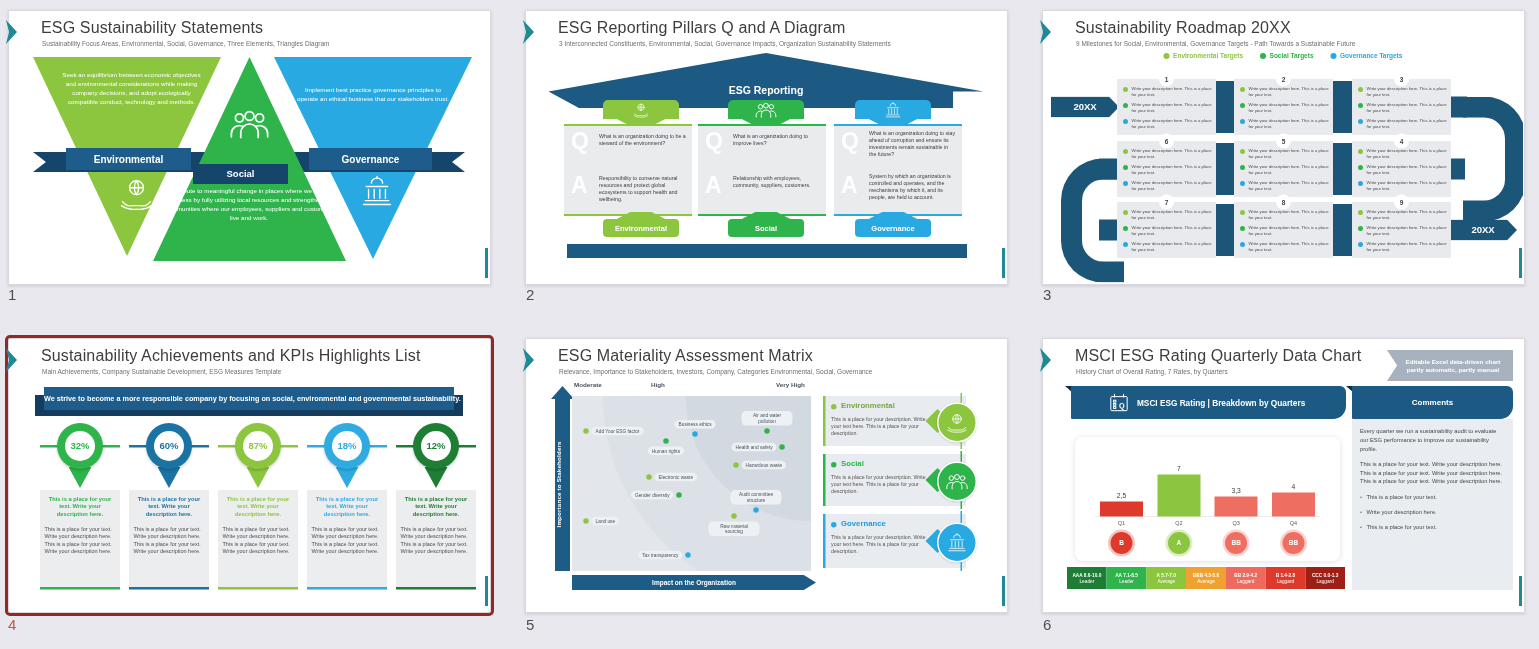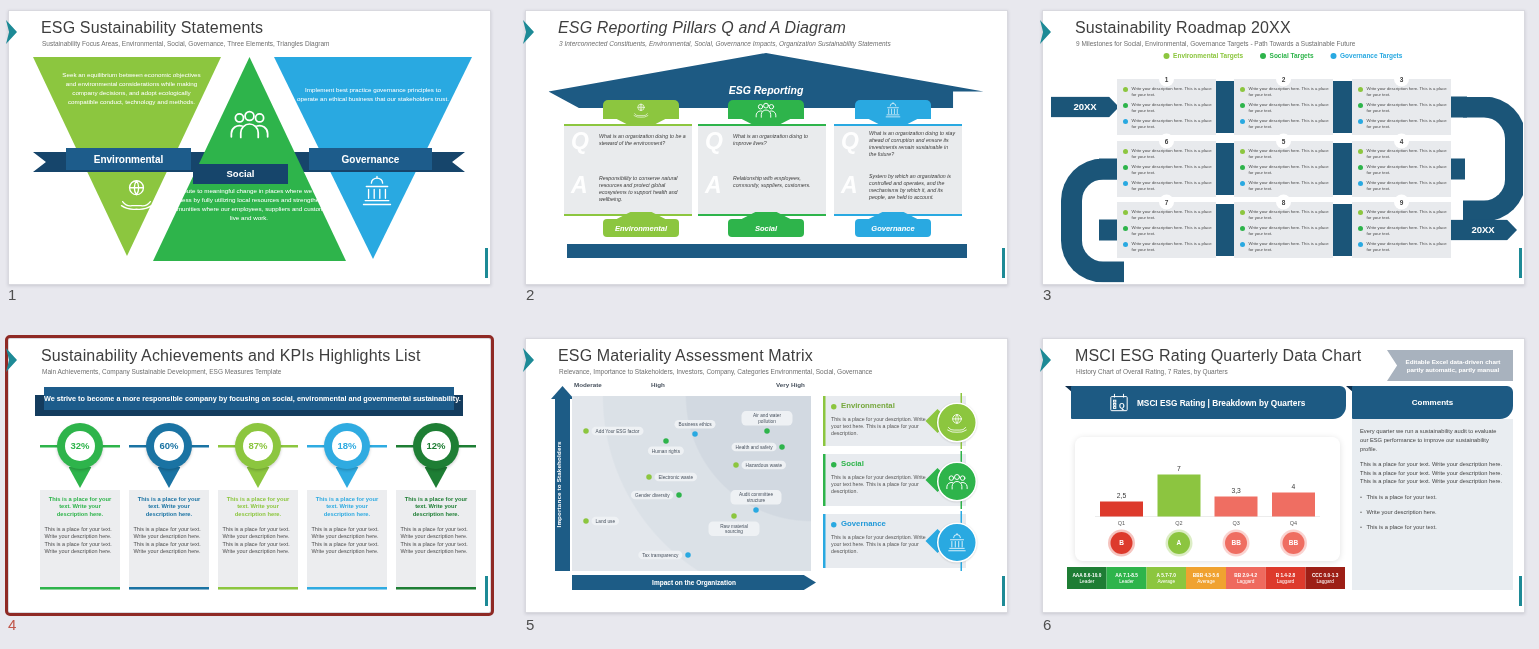--- a/index.html
+++ b/index.html
@@ -183,21 +183,21 @@
       <svg class="ic ic1-env" width="74" height="70">
           <use href="#i-globe"></use>
         </svg>
       <svg class="ic ic1-gov" width="72" height="64">
           <use href="#i-bank"></use>
         </svg>
     </div>
   </div>
   <div class="snum" style="left:8px;top:286px;">1</div>
 
-  <div class="slide" style="left:525px;top:10px;font-style:italic;">
+  <div class="slide" style="left:525px;top:10px;">
     <div class="flag"></div>
     <div class="tealbar"></div>
     <div class="inner">
       <div class="stitle">ESG Reporting Pillars Q and A Diagram</div>
       <div class="ssub">3 Interconnected Constituents, Environmental, Social, Governance Impacts, Organization Sustainability Statements</div>
       <div class="roof"></div>
       <div class="roof-label">ESG Reporting</div>
 
       <div class="cap p-env cp1"><svg class="ic" width="50" height="32">
             <use href="#i-globe"></use>

